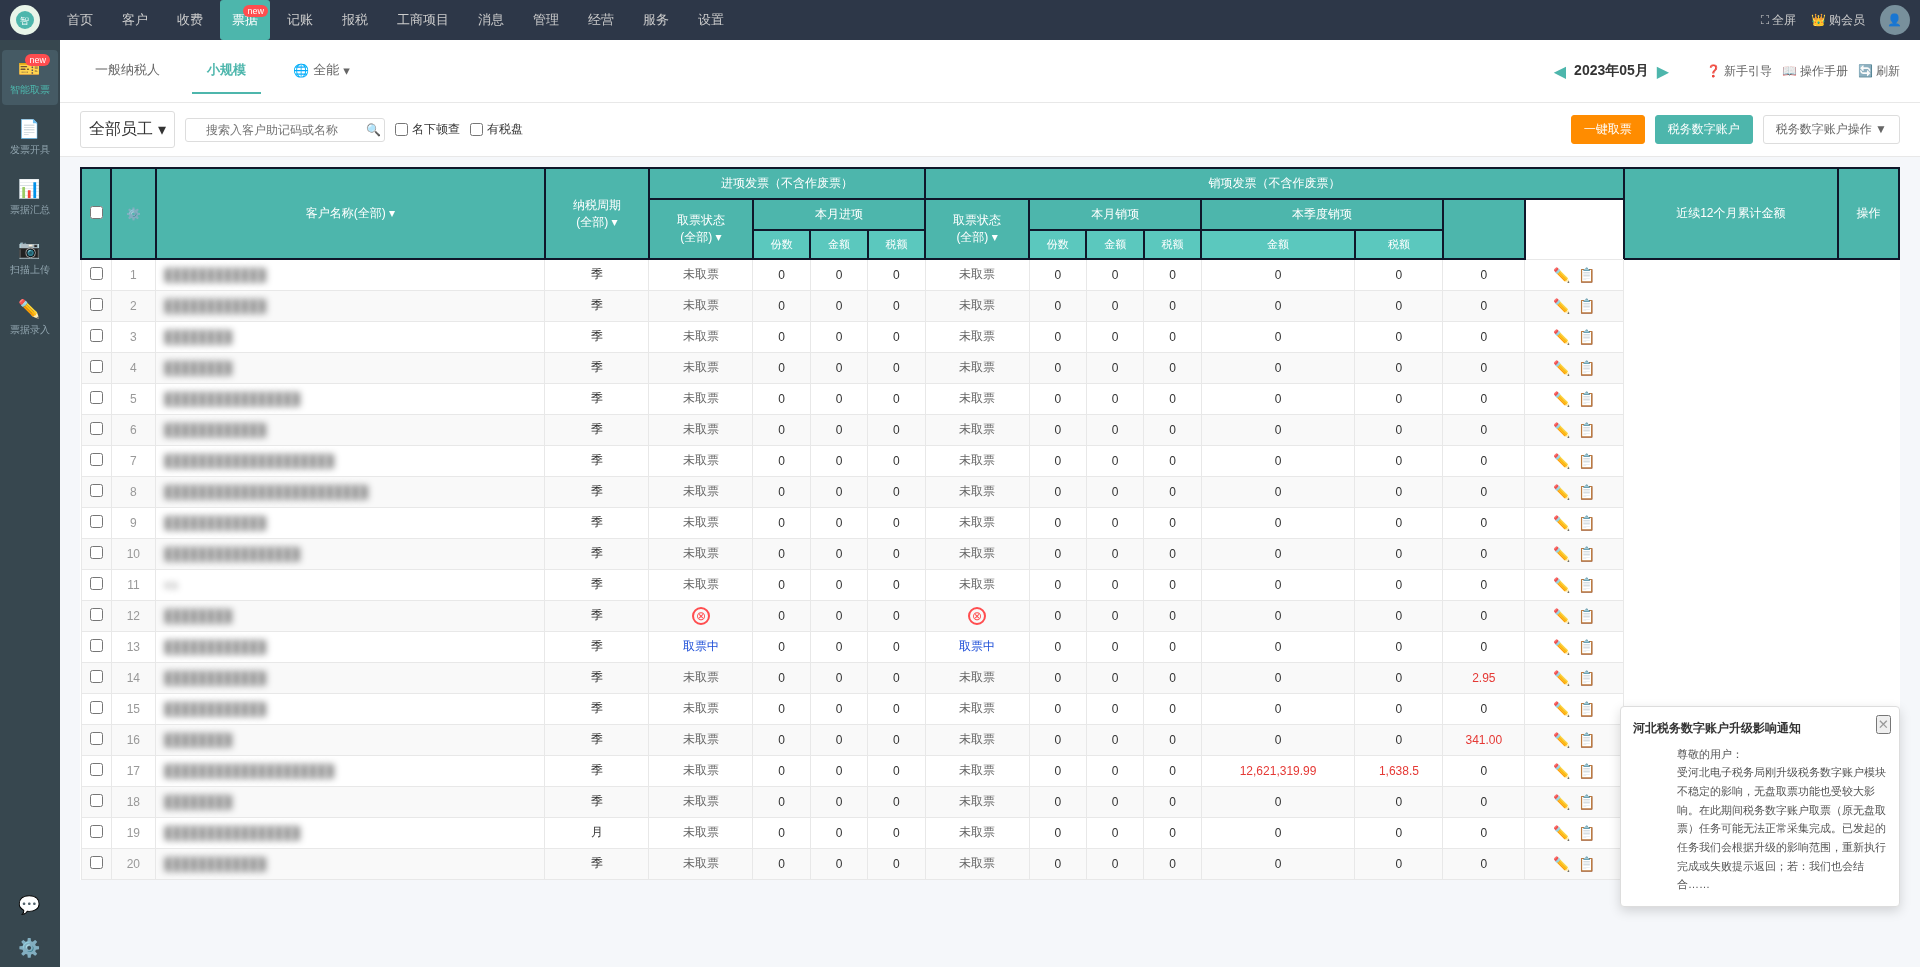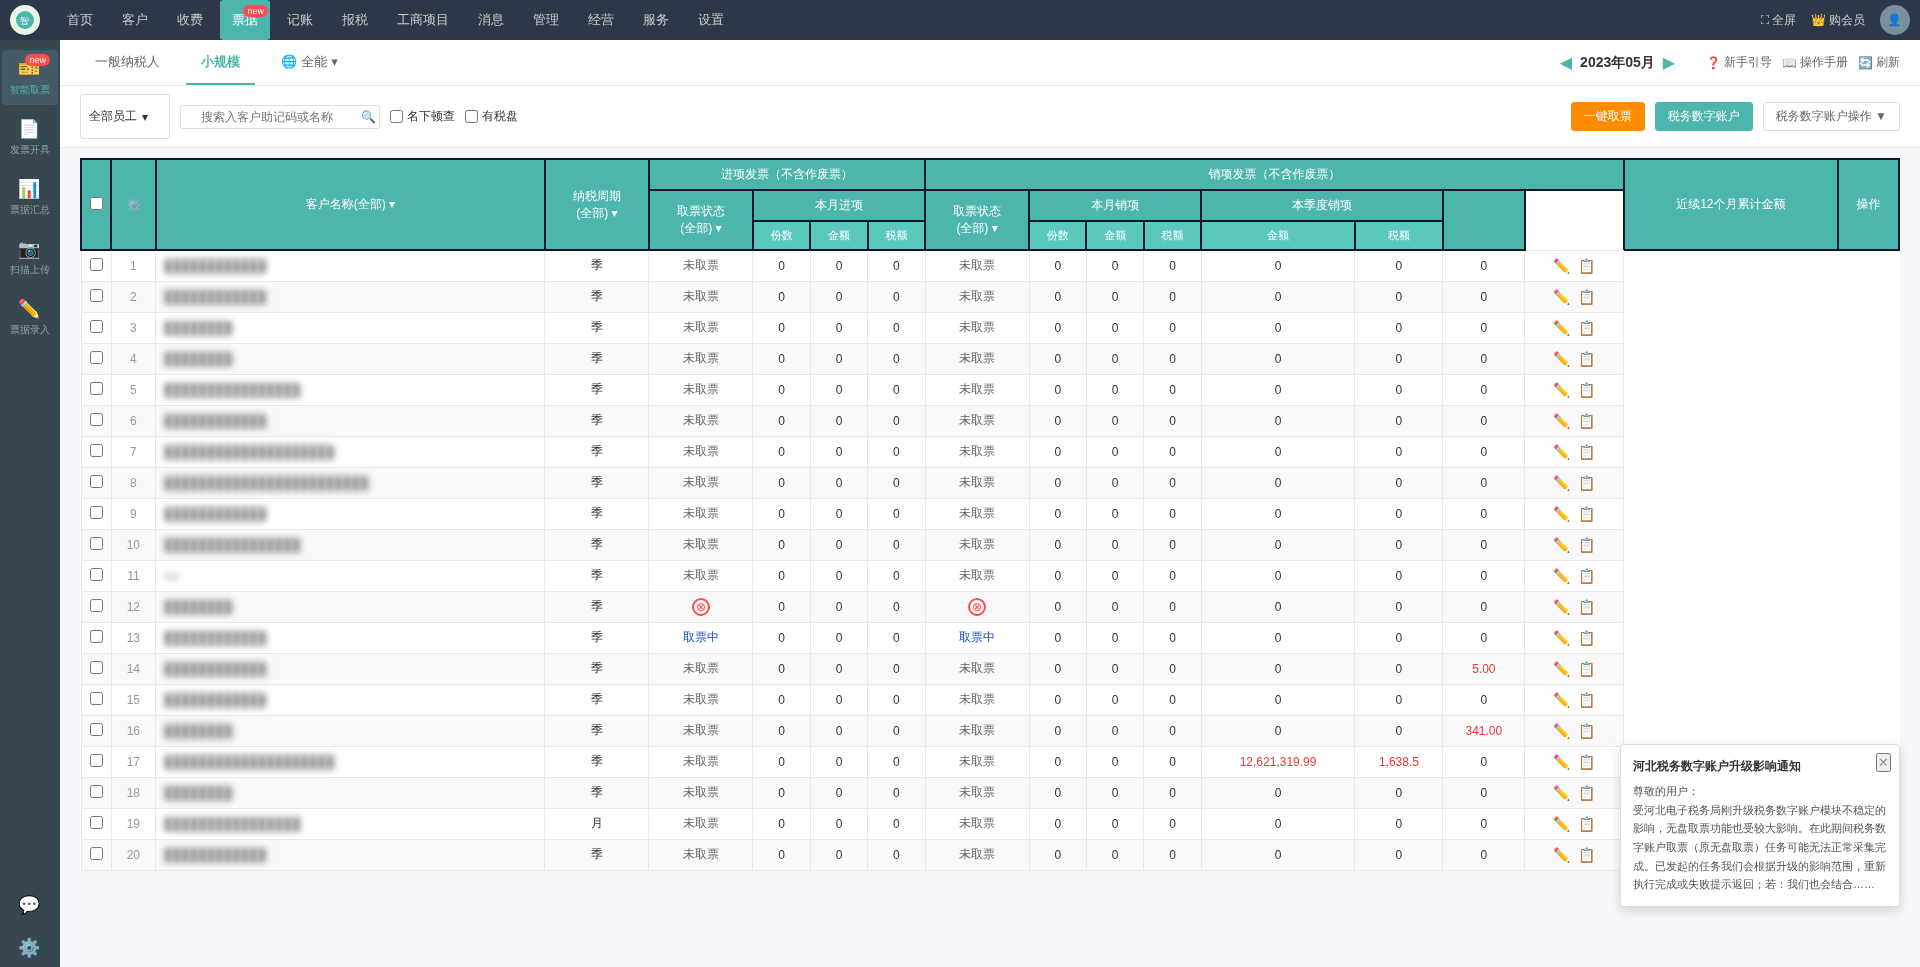--- a/index.html
+++ b/index.html
@@ -21,33 +21,33 @@
     .sidebar { width: 60px; background: #37474f; display: flex; flex-direction: column; align-items: center; padding-top: 10px; gap: 5px; }
     .sidebar-item { width: 56px; display: flex; flex-direction: column; align-items: center; padding: 8px 5px; cursor: pointer; color: #90a4ae; font-size: 10px; gap: 3px; border-radius: 4px; position: relative; }
     .sidebar-item.active { background: #455a64; color: #4db6ac; }
     .sidebar-item .s-icon { width: 22px; height: 22px; display: flex; align-items: center; justify-content: center; font-size: 18px; }
     .sidebar-badge { background: #ff4d4f; color: #fff; font-size: 9px; padding: 1px 4px; border-radius: 8px; position: absolute; top: 4px; right: 8px; }
 
     
     .main-content { flex: 1; display: flex; flex-direction: column; overflow: hidden; background: #f5f7fa; }
 
     
-    .sub-tabs { background: #fff; padding: 0 20px; display: flex; align-items: center; border-bottom: 1px solid #e8e8e8; height: 46px; gap: 11px; }
+    .sub-tabs { background: #fff; padding: 0 20px; display: flex; align-items: center; border-bottom: 1px solid #e8e8e8; height: 63px; gap: 17px; }
     .sub-tab { padding: 0 15px; height: 45px; display: flex; align-items: center; cursor: pointer; color: #666; font-size: 13px; border-bottom: 2px solid transparent; }
     .sub-tab.active { color: #4db6ac; border-bottom: 2px solid #4db6ac; font-weight: bold; }
     .date-nav { display: flex; align-items: center; gap: 8px; margin-left: auto; margin-right: 20px; }
     .date-nav button { background: none; border: none; cursor: pointer; color: #4db6ac; font-size: 16px; }
     .date-label { font-size: 14px; font-weight: bold; color: #333; }
     .toolbar-btn { padding: 5px 12px; border: 1px solid #ddd; background: #fff; cursor: pointer; border-radius: 3px; font-size: 12px; color: #666; display: flex; align-items: center; gap: 4px; }
     .toolbar-btn.primary { background: #ff8c00; color: #fff; border-color: #ff8c00; }
     .toolbar-btn.teal { background: #4db6ac; color: #fff; border-color: #4db6ac; }
 
     
     .filter-bar { background: #fff; padding: 8px 20px; display: flex; align-items: center; gap: 10px; border-bottom: 1px solid #e8e8e8; }
-    .filter-select { border: 1px solid #ddd; padding: 13px 8px; border-radius: 3px; font-size: 12px; background: #fff; display: flex; align-items: center; gap: 5px; cursor: pointer; min-width: 90px; }
+    .filter-select { border: 1px solid #ddd; padding: 7px 8px; border-radius: 3px; font-size: 16px; background: #fff; display: flex; align-items: center; gap: 5px; cursor: pointer; min-width: 90px; }
     .search-input { border: 1px solid #ddd; padding: 4px 8px; border-radius: 3px; font-size: 12px; width: 200px; display: flex; align-items: center; gap: 5px; }
     .search-input input { border: none; outline: none; font-size: 12px; width: 160px; margin-left: 12px; }
     .checkbox-label { display: flex; align-items: center; gap: 4px; font-size: 12px; cursor: pointer; }
 
     
     .table-area { flex: 1; overflow: auto; padding: 10px 20px; }
     .data-table { width: 100%; border-collapse: collapse; background: #fff; font-size: 12px; }
     .data-table th { background: #4db6ac; color: #fff; text-align: center; padding: 6px 4px; border: 2px solid #0f172a; white-space: nowrap; font-weight: normal; }
     .data-table th.sub { background: #5bc8be; font-size: 11px; }
     .data-table td { text-align: center; padding: 5px 4px; border: 1px solid #e8e8e8; white-space: nowrap; }
@@ -497,21 +497,21 @@
     <td><span class="status-unget">未取票</span></td>
     <td>0</td>
     <td>0</td>
     <td>0</td>
     <td><span class="status-unget">未取票</span></td>
     <td>0</td>
     <td>0</td>
     <td>0</td>
     <td class="">0</td>
     <td class="">0</td>
-    <td class="highlight-num">5.00</td>
+    <td class="highlight-num">2.95</td>
     <td>
       <button class="action-btn">✏️</button>
       <button class="action-btn">📋</button>
     </td>
   </tr>
             <tr>
     <td><input type="checkbox" style=""></td>
     <td class="row-num">15</td>
     <td style="text-align:left;padding-left:8px;"><span class="blurred-text">████████████</span></td>
     <td>季</td>
@@ -639,17 +639,17 @@
           </tbody>
       </table>
     </div>
 
   </div>
 </div>
 
 <div class="notification-popup">
   <button class="close-btn">✕</button>
   <div style="font-weight:bold;margin-bottom:6px;font-size:12px;">河北税务数字账户升级影响通知</div>
-  <div style="font-size:11px;color:#555;line-height:1.7;">
+  <div style="font-size:11px;color:#555;line-height:1.7;margin-left:44px;">
     尊敬的用户：<br>
     受河北电子税务局刚升级税务数字账户模块不稳定的影响，无盘取票功能也受较大影响。在此期间税务数字账户取票（原无盘取票）任务可能无法正常采集完成。已发起的任务我们会根据升级的影响范围，重新执行完成或失败提示返回；若：我们也会结合……
   </div>
 </div>
 
 </body></html>

